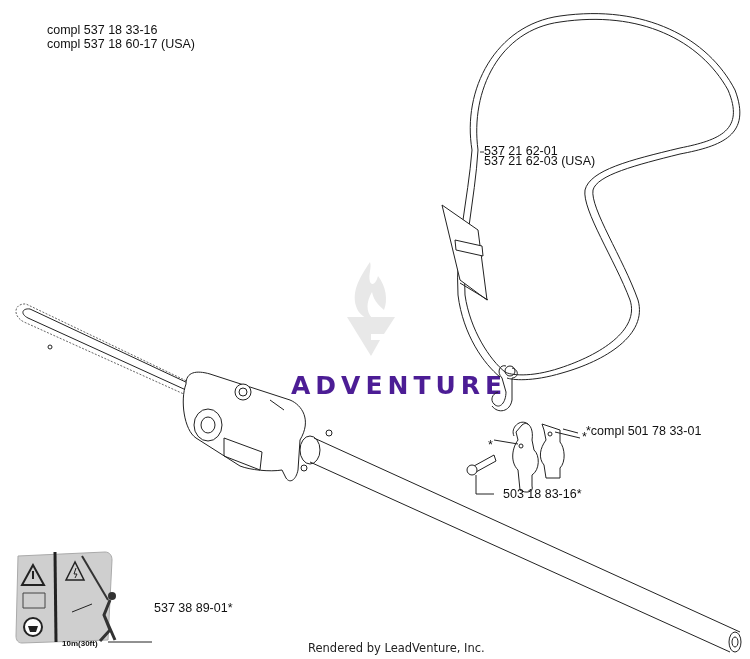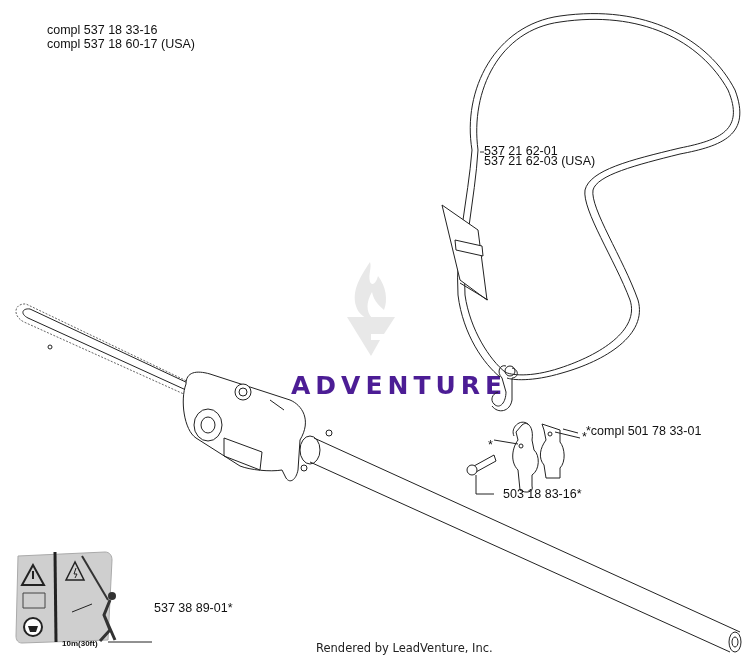--- a/index.html
+++ b/index.html
@@ -1,20 +1,20 @@
 <!DOCTYPE html>
 <html><head>
 <meta charset="utf-8">
 <style>
   html,body{margin:0;padding:0;background:#fff;}
   body{width:750px;height:659px;position:relative;overflow:hidden;font-family:"Liberation Sans",sans-serif;color:#111;}
   .lbl{position:absolute;font-size:12.5px;line-height:14px;white-space:nowrap;}
   .lbl b{font-weight:normal;}
   svg{position:absolute;left:0;top:0;}
-  .footer{position:absolute;left:316px;top:641px;font-family:"DejaVu Sans",sans-serif;font-size:11.5px;color:#222;}
+  .footer{position:absolute;left:308px;top:641px;font-family:"DejaVu Sans",sans-serif;font-size:11.5px;color:#222;}
   .wm{position:absolute;left:291px;top:371px;font-family:"DejaVu Sans",sans-serif;font-size:25px;letter-spacing:5px;color:#4c1d95;font-weight:bold;}
 </style>
 </head>
 <body>
 
 <svg width="750" height="659">
   <path d="M370 262 C358 280,352 292,356 306 C359 316,368 320,372 318 C366 312,366 302,372 292 C374 302,380 306,384 310 C388 300,386 286,378 276 C376 284,372 286,370 282 C368 274,372 268,370 262Z" fill="#e8e8e8"></path>
   <path d="M347 317 L395 317 L384 334 L371 334 L371 340 L380 340 L371 356 Z" fill="#e8e8e8"></path>
 </svg>
 <div class="wm">ADVENTURE</div>

